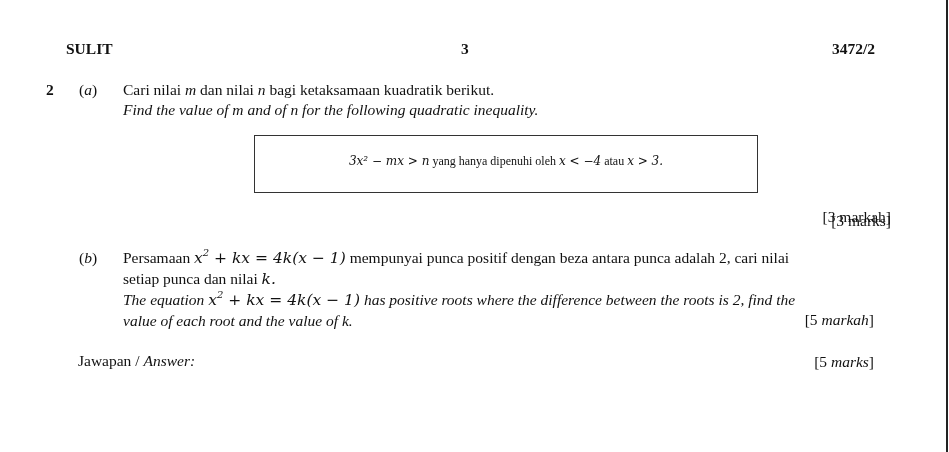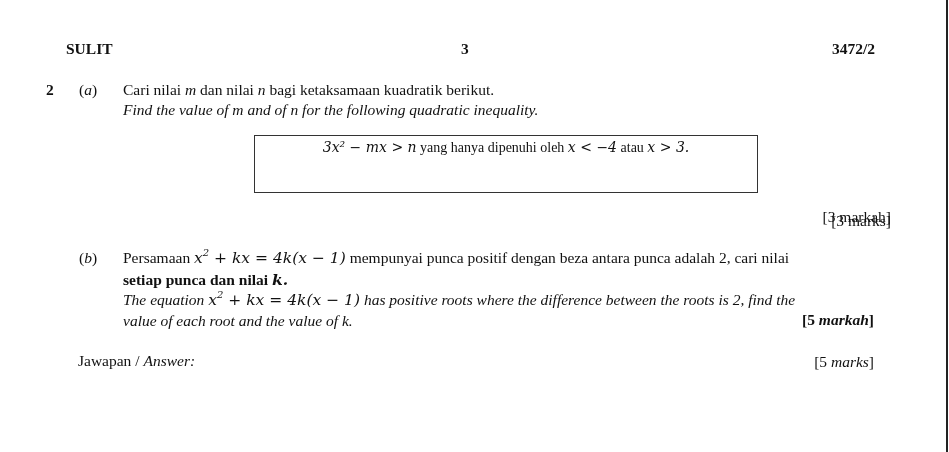--- a/index.html
+++ b/index.html
@@ -10,21 +10,21 @@
   .right-edge { position:absolute; left:946px; top:0; width:2px; height:452px; background:#222; }
   .abs { position:absolute; white-space:nowrap; }
   .bold { font-weight:bold; }
   .ital { font-style:italic; }
   .math { font-family:"DejaVu Serif","Liberation Serif",serif; font-style:italic; }
   .mr { font-family:"DejaVu Serif","Liberation Serif",serif; font-style:normal; }
   sup { font-size:10px; vertical-align:7px; line-height:0; }
   .box {
     position:absolute; left:254px; top:135px; width:504px; height:58px;
     border:1.3px solid #333; box-sizing:border-box; text-align:center;
-    font-size:14px; line-height:22px; padding-top:0;
+    font-size:12px; line-height:22px; padding-top:14px;
   }
   .rightalign { position:absolute; right:58px; text-align:center; white-space:nowrap;font-family:Liberation Serif, serif; }
   .row { position:absolute; left:123px; width:768px; white-space:nowrap; }
   .row .r { position:absolute; right:17px; top:0;margin-top:41px; }
 </style>
 </head>
 <body>
 
 <div class="right-edge"></div>
 
@@ -41,17 +41,17 @@
   <div>
     <span class="math">3x² − mx &gt; n</span><span> yang hanya dipenuhi oleh </span><span class="math">x &lt; −4</span><span> atau </span><span class="math">x &gt; 3.</span>
   </div>
 </div>
 
 <div class="rightalign" style="top:208px;">[3 markah]</div>
 <div class="rightalign" style="top:212px;">[3 marks]</div>
 
 <div class="abs" style="left:79px; top:249px;">(<span class="ital">b</span>)</div>
 <div class="row" style="top:249px;"><span>Persamaan </span><span class="math">x<sup>2</sup> + kx <span class="mr">=</span> 4k(x − 1)</span><span> mempunyai punca positif dengan beza antara punca adalah 2, cari nilai</span></div>
-<div class="row" style="top:270px;font-weight:bold;"><span>setiap punca dan nilai </span><span class="math">k.</span><span class="r">[5 <span class="ital">markah</span>]</span></div>
+<div class="row" style="top:270px;"><span>setiap punca dan nilai </span><span class="math">k.</span><span class="r">[5 <span class="ital">markah</span>]</span></div>
 <div class="row ital" style="top:291px;"><span>The equation </span><span class="math">x<sup>2</sup> + kx <span class="mr">=</span> 4k(x − 1)</span><span> has positive roots where the difference between the roots is 2, find the</span></div>
 <div class="row ital" style="top:312px;"><span>value of each root and the value of k.</span><span class="r" style="font-style:normal;">[5 <span class="ital">marks</span>]</span></div>
 
 <div class="abs" style="left:78px; top:352px;"><span>Jawapan / </span><span class="ital">Answer:</span></div>
 
 </body></html>

